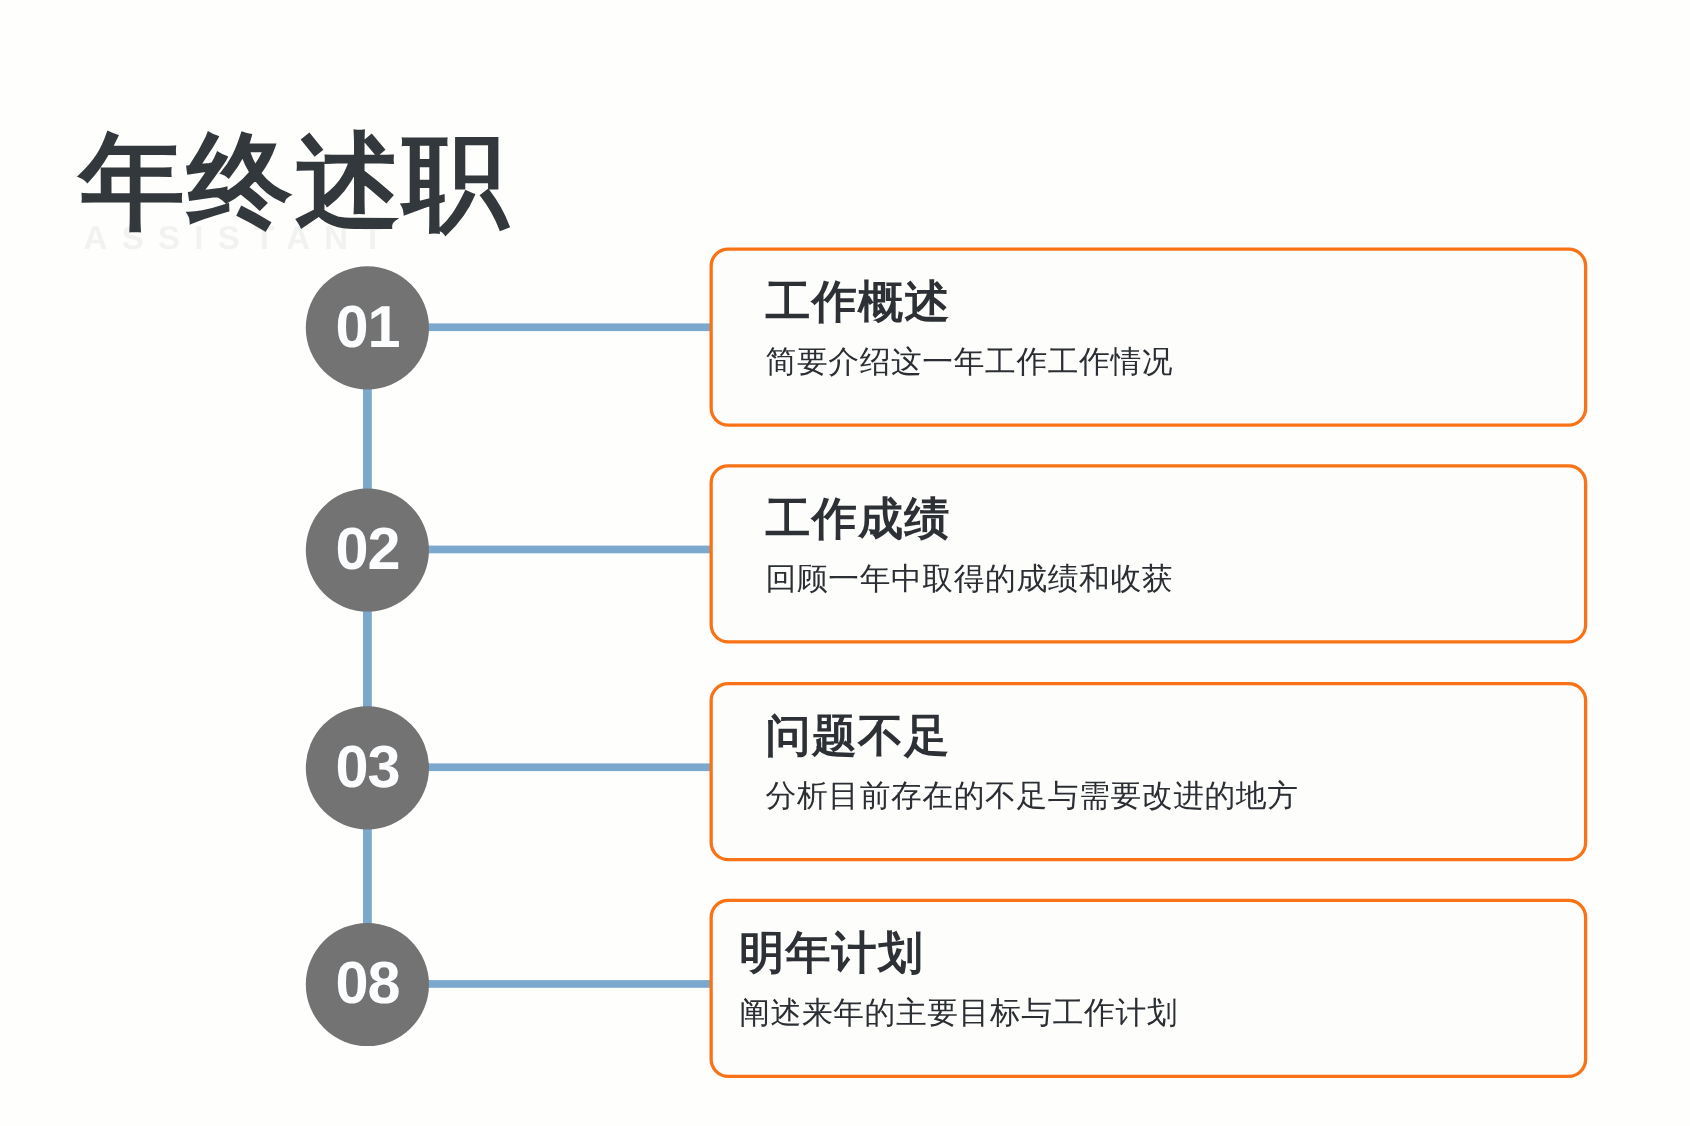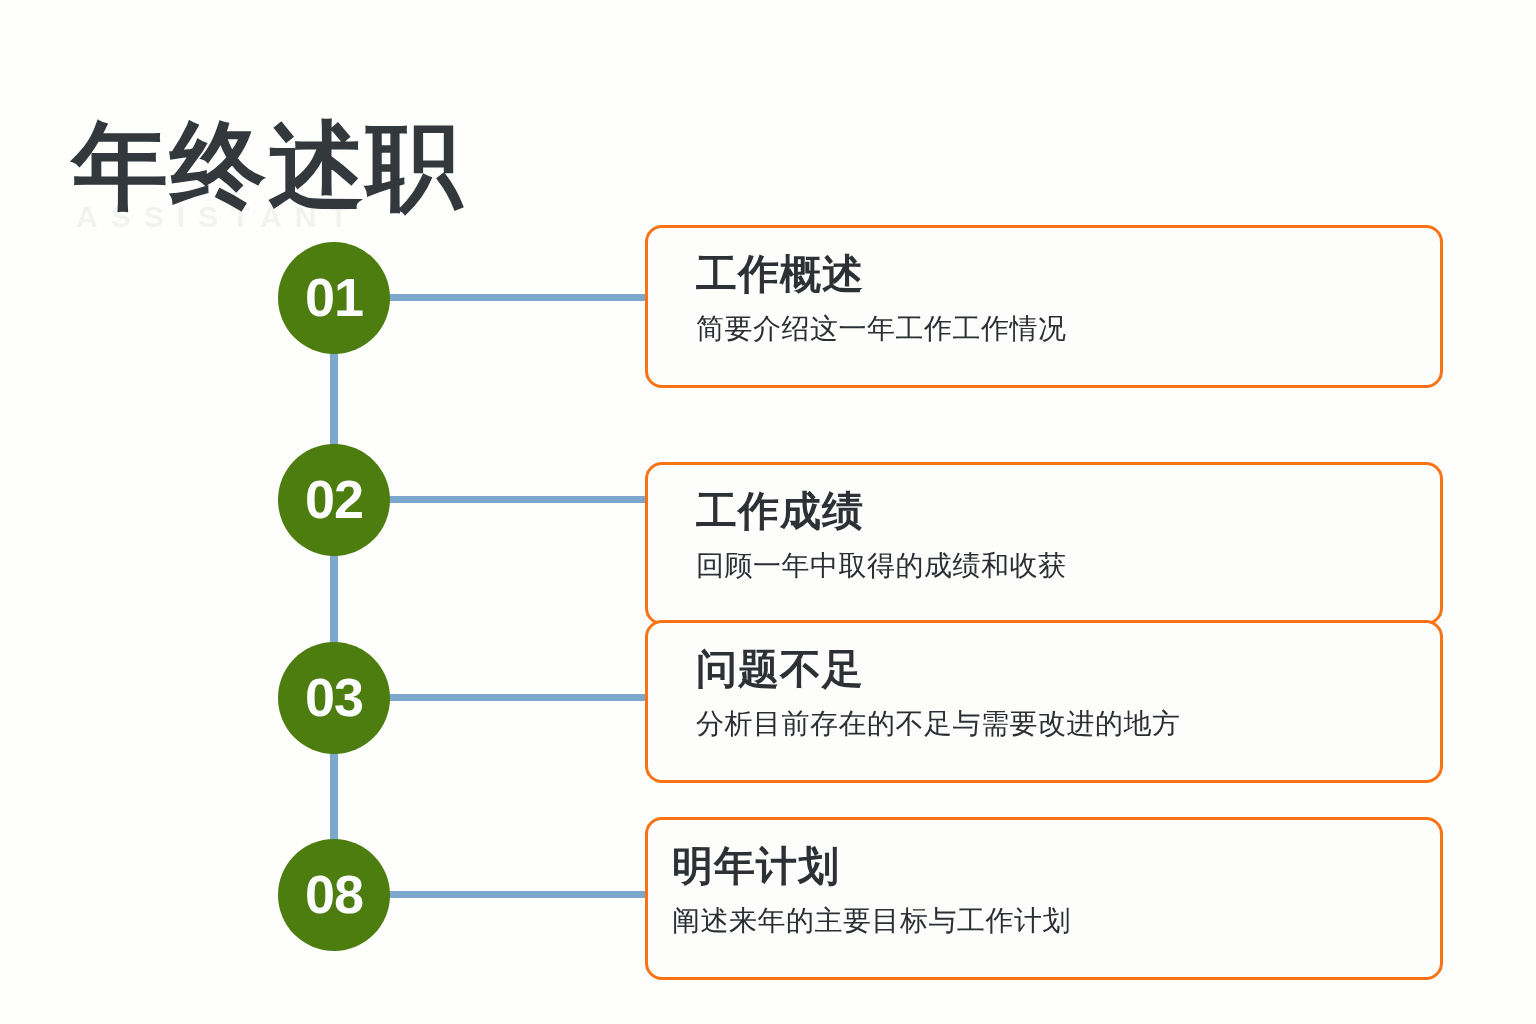--- a/index.html
+++ b/index.html
@@ -72,21 +72,21 @@
     width: 8px;
     background: #7ba8cc;
   }
 
   .node {
     position: absolute;
     left: 278px;
     width: 112px;
     height: 112px;
     border-radius: 50%;
-    background: #4d7c0f;
+    background: #737373;
     display: flex;
     align-items: center;
     justify-content: center;
     box-sizing: border-box;
   }
   .node-label {
     color: #fbfdfe;
     font-size: 54px;
     font-weight: 700;
     letter-spacing: -1px;
@@ -160,21 +160,21 @@
     </div>
     <div class="node" style="top:839px;">
       <span class="node-label">08</span>
     </div>
 
     <div class="card" style="top:225px;height:163px;">
       <p class="card-title">工作概述</p>
       <p class="card-desc">简要介绍这一年工作工作情况</p>
     </div>
 
-    <div class="card" style="top:422px;height:163px;margin-top:40px;">
+    <div class="card" style="top:422px;height:163px;">
       <p class="card-title">工作成绩</p>
       <p class="card-desc">回顾一年中取得的成绩和收获</p>
     </div>
 
     <div class="card" style="top:620px;height:163px;">
       <p class="card-title">问题不足</p>
       <p class="card-desc">分析目前存在的不足与需要改进的地方</p>
     </div>
 
     <div class="card" style="top:817px;height:163px;padding-left:24px;">

